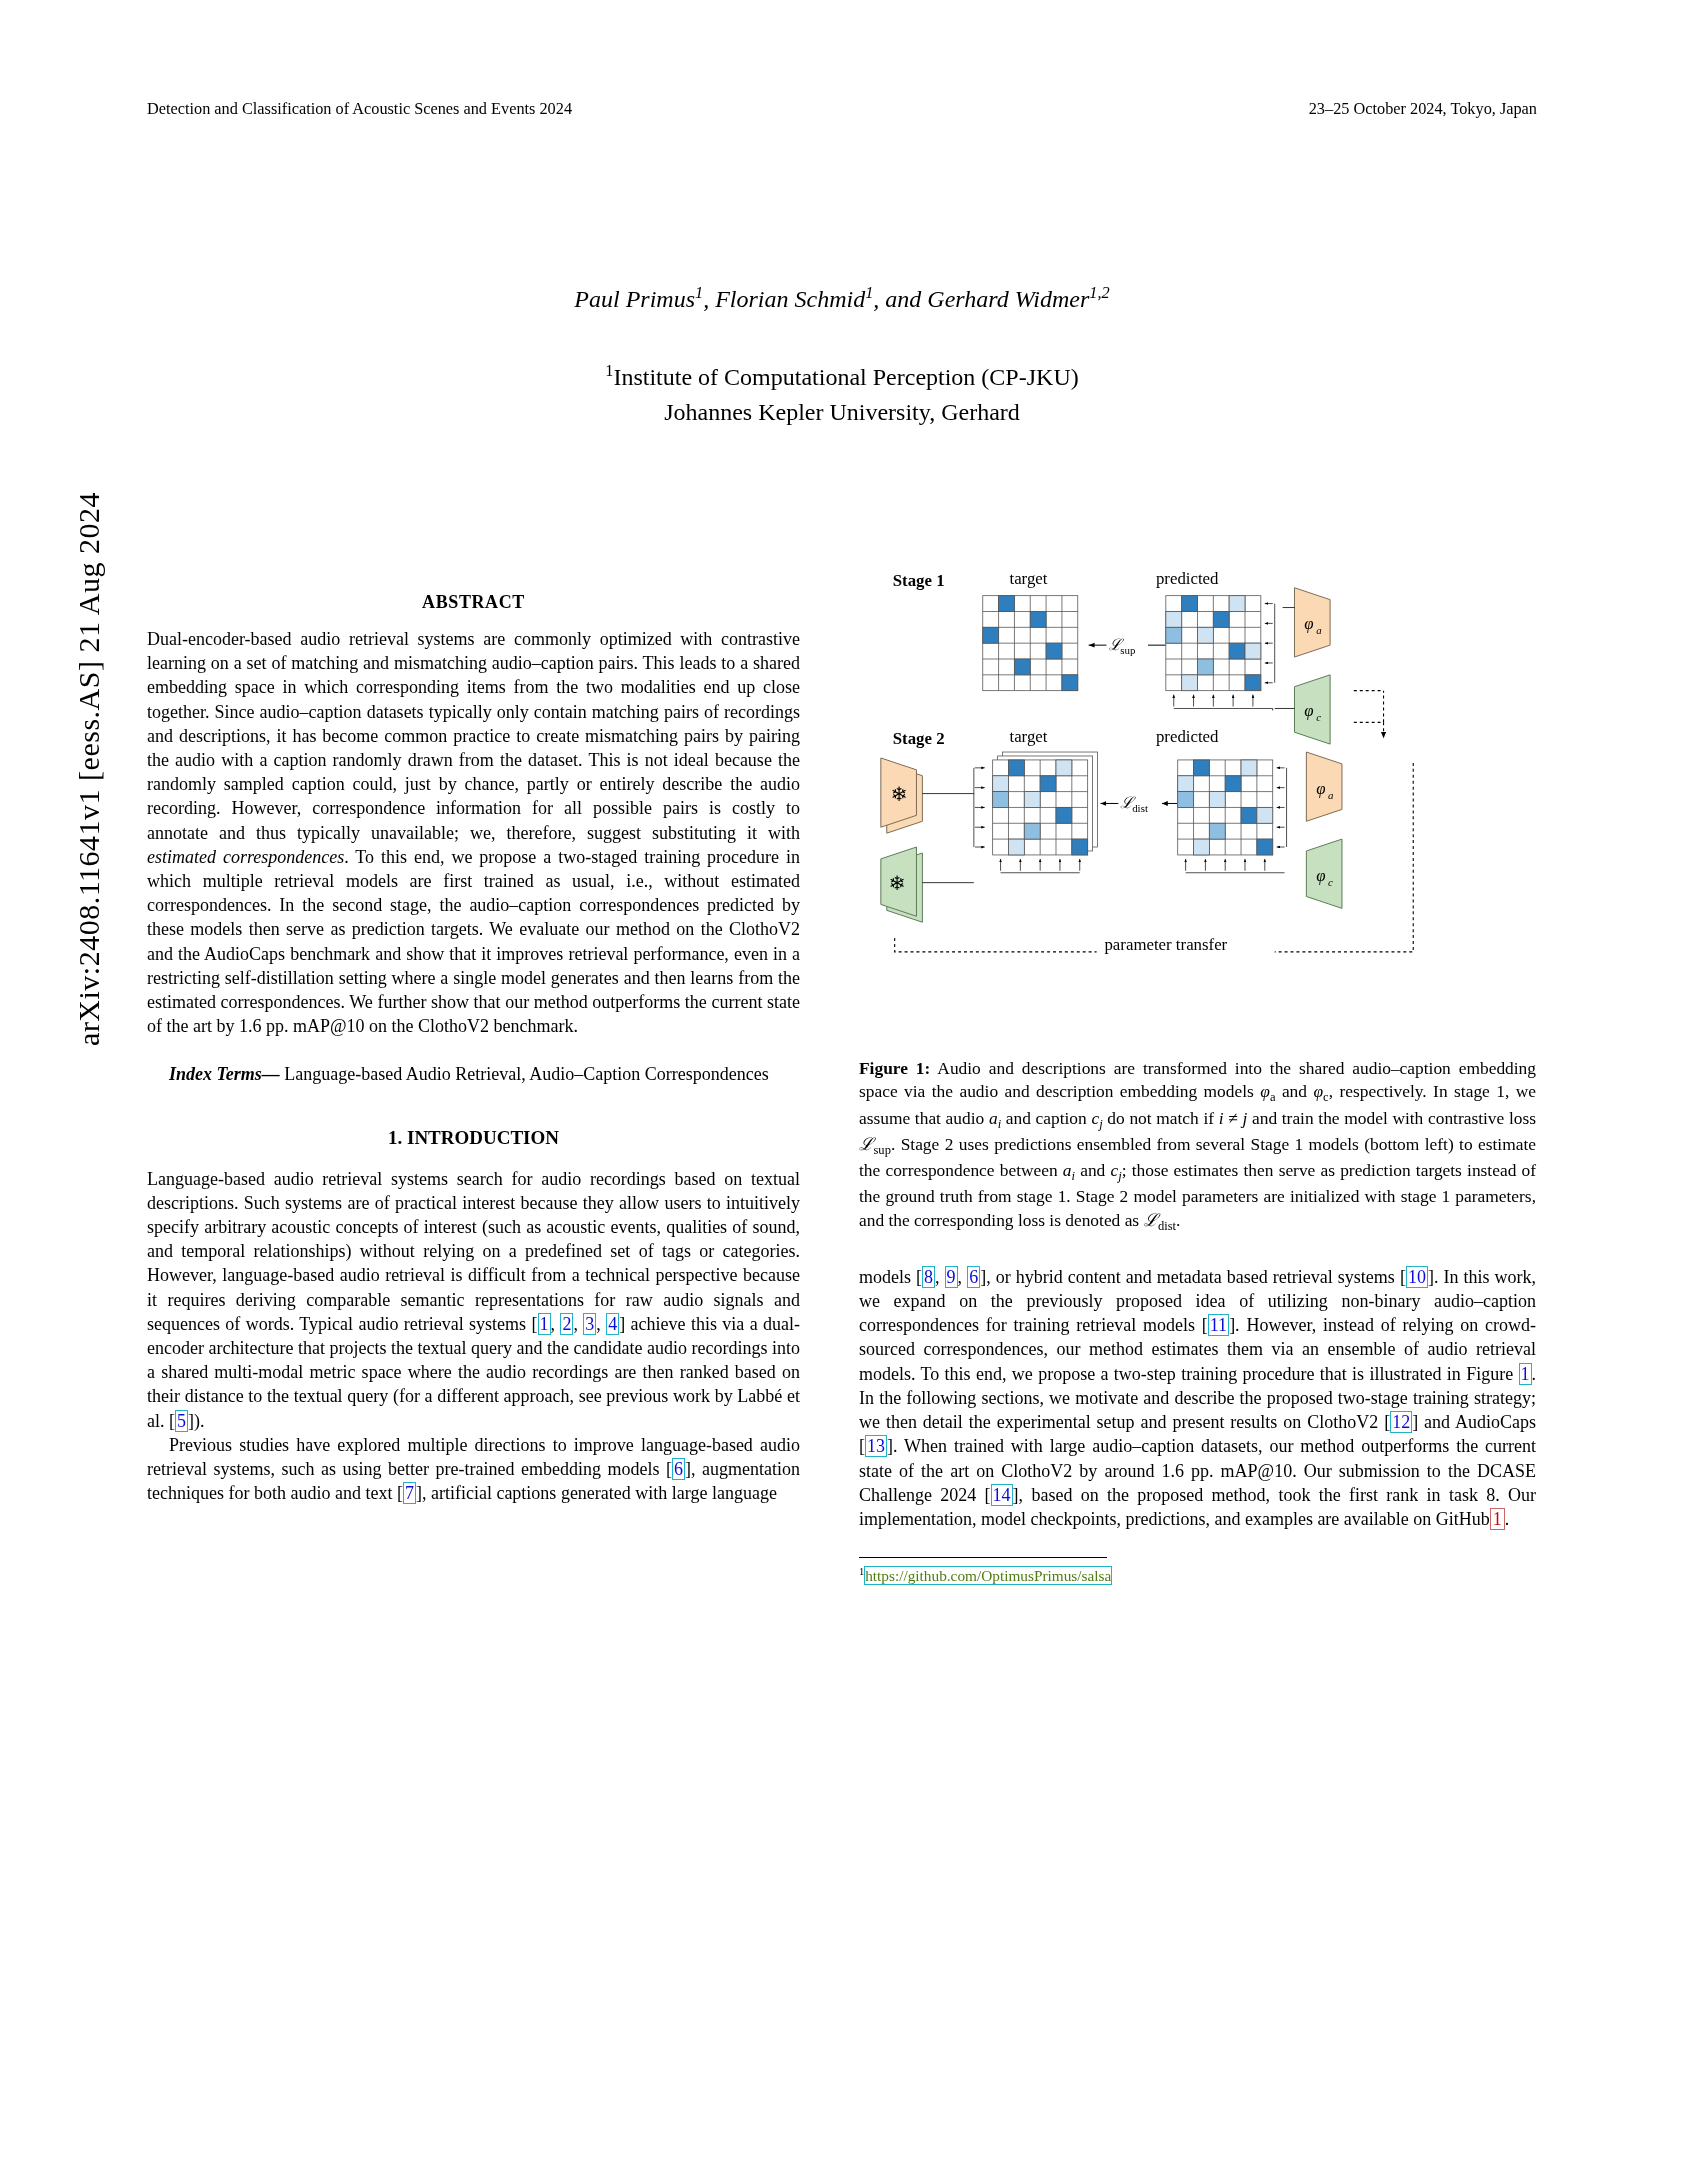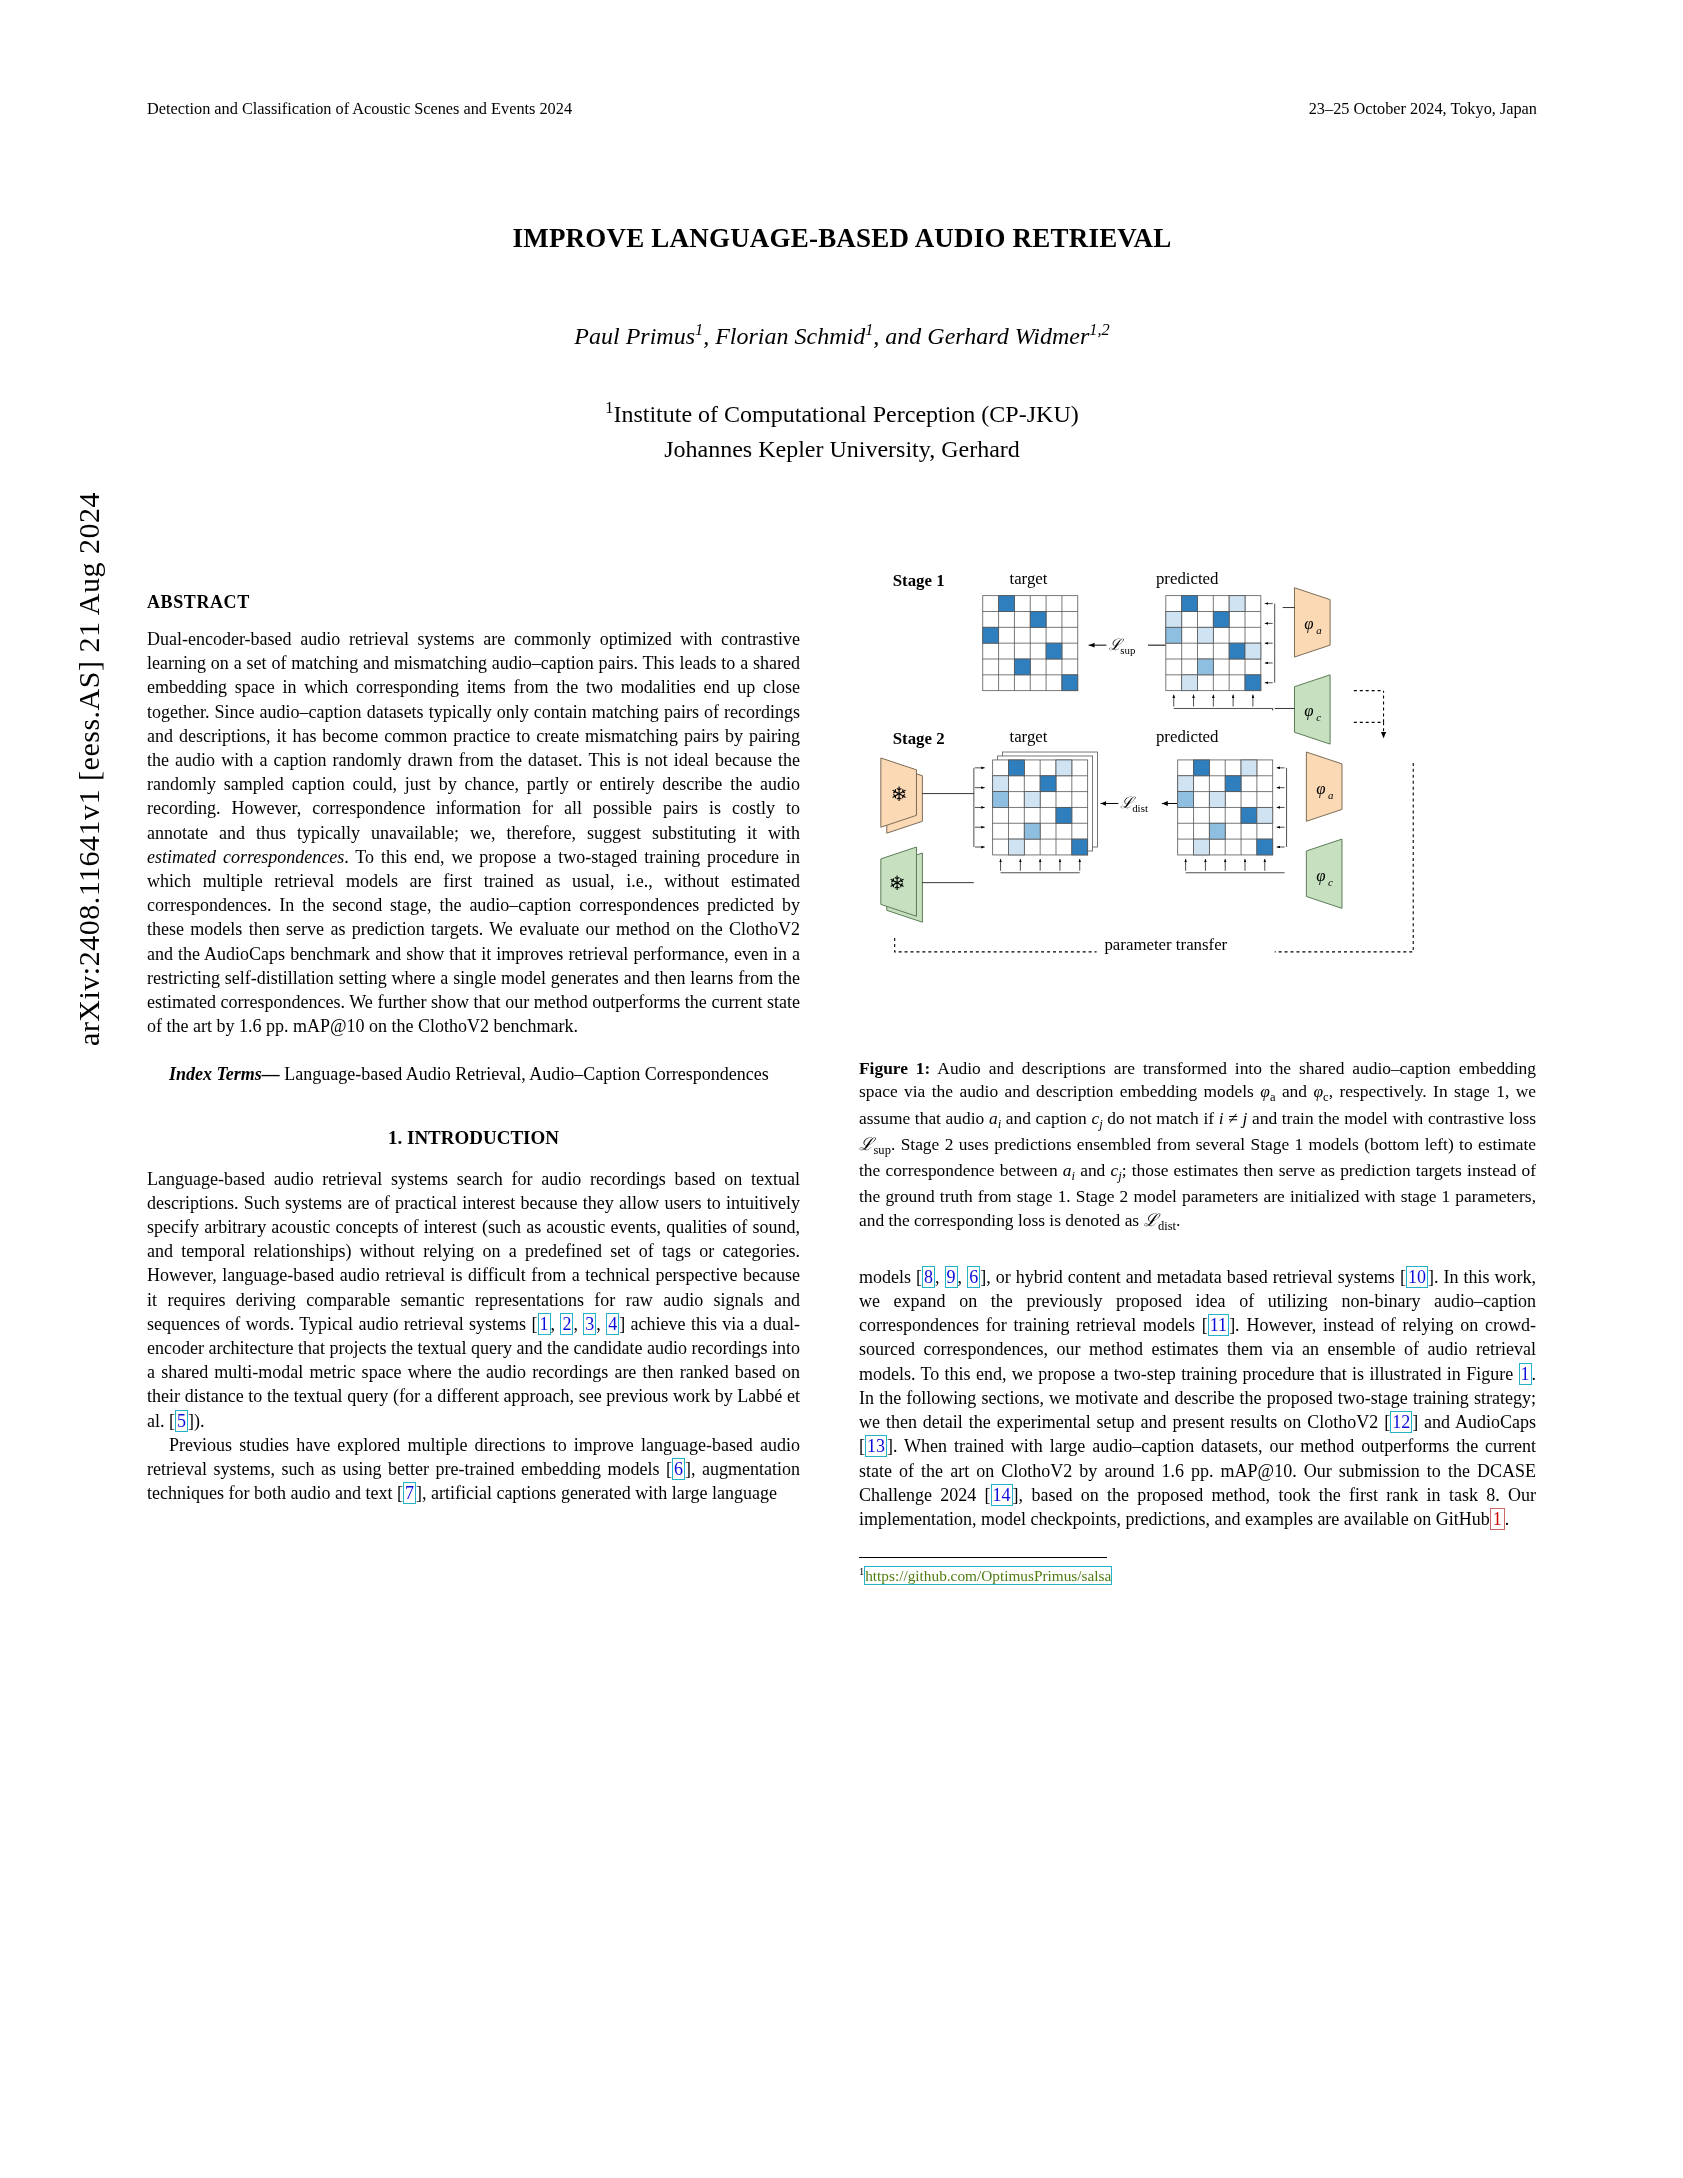--- a/index.html
+++ b/index.html
@@ -77,20 +77,21 @@
     top: 592px;
     width: 653px;
   }
   .col-right {
     position: absolute;
     left: 859px;
     top: 564px;
     width: 677px;
   }
   .sec-head {
+    text-align: center;
     font-weight: bold;
     font-size: 18px;
     letter-spacing: 0.6px;
     margin-bottom: 14px;
   }
   p.body {
     font-size: 18px;
     line-height: 1.345;
     text-align: justify;
     margin: 0 0 0 0;
@@ -156,21 +157,20 @@
 
   <div class="arxiv-stamp">arXiv:2408.11641v1  [eess.AS]  21 Aug 2024</div>
 
   <div class="header">
     <span>Detection and Classification of Acoustic Scenes and Events 2024</span>
     <span>23–25 October 2024, Tokyo, Japan</span>
   </div>
 
   <div class="title-block">
     <div class="paper-title">
-      <div>IMPROVE LANGUAGE-BASED AUDIO RETRIEVAL</div>
     </div>
     <div class="authors">
       <i>Paul Primus<sup>1</sup>, Florian Schmid<sup>1</sup>, and Gerhard Widmer<sup>1,2</sup></i>
     </div>
     <div class="affiliations">
       <div><sup>1</sup>Institute of Computational Perception (CP-JKU)</div>
       <div>Johannes Kepler University, Gerhard</div>
     </div>
   </div>
 

